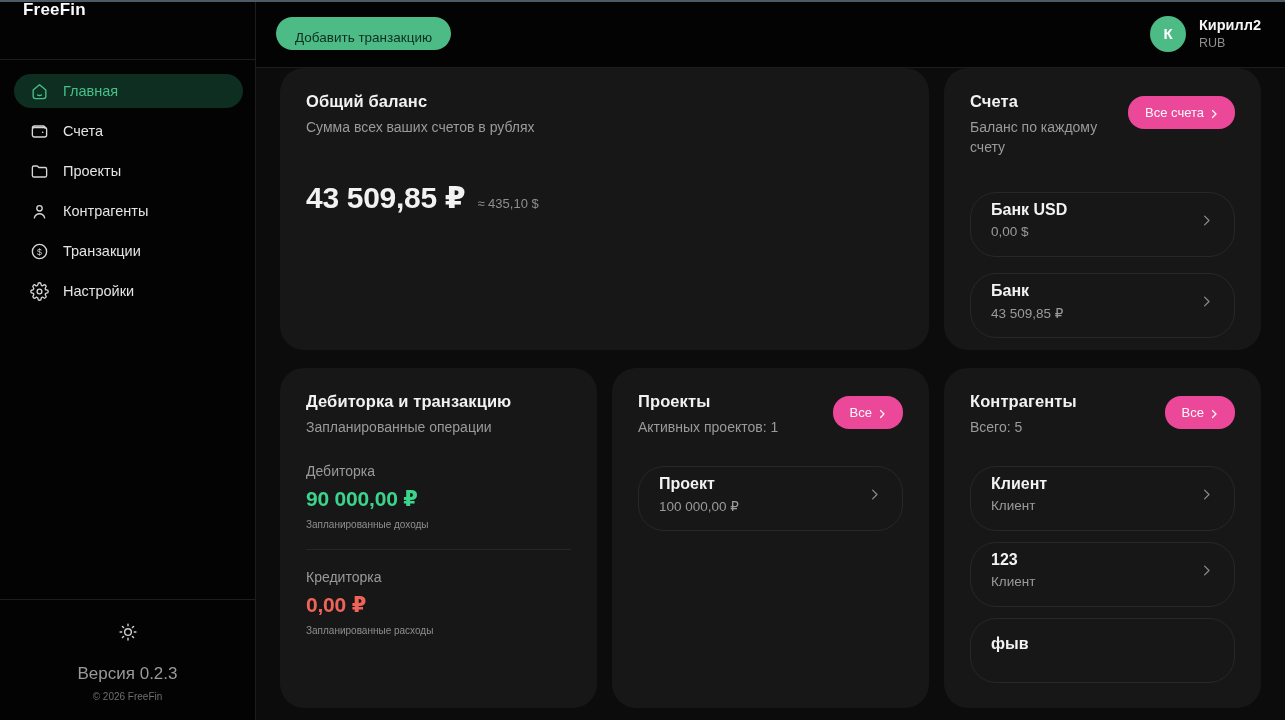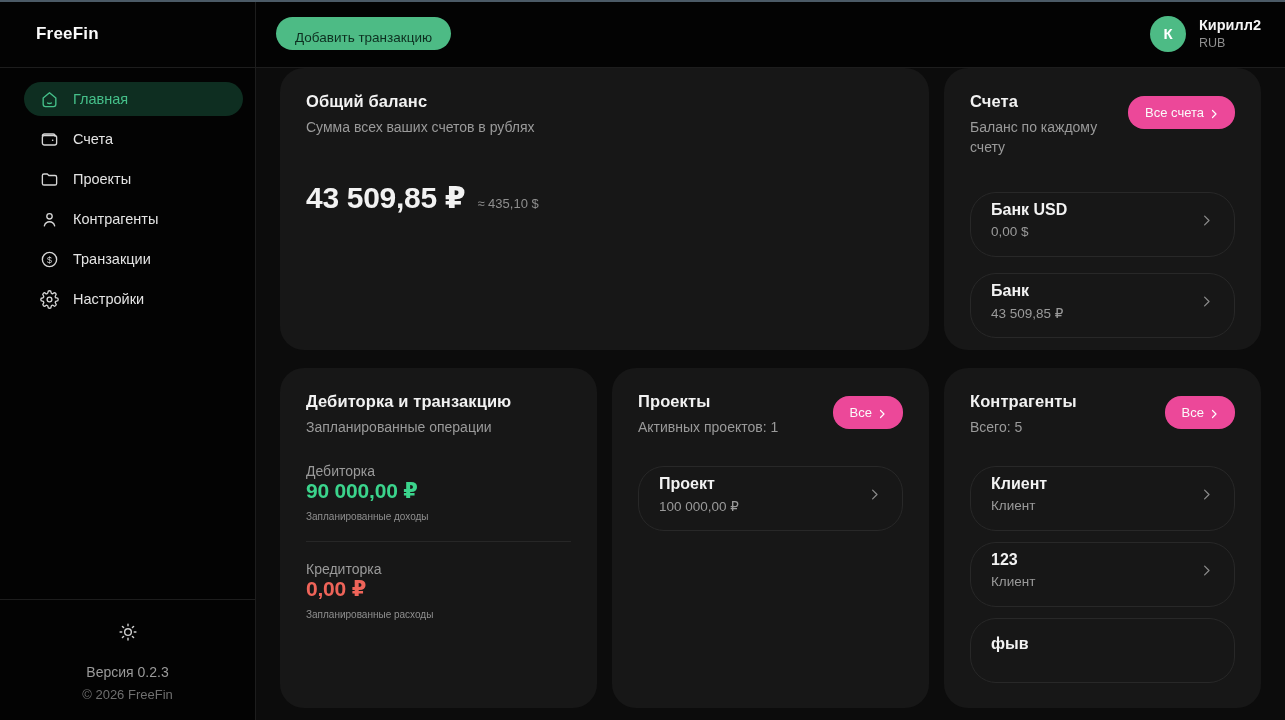--- a/index.html
+++ b/index.html
@@ -12,38 +12,38 @@
   .top-stripe { position:absolute; top:0; left:0; width:100%; height:2px; z-index:50; }
 
   .app { display:flex; width:100%; height:100%; }
 
   
   .sidebar {
     width:256px; min-width:256px; height:100%;
     background:#030303; border-right:1px solid #1d1d1d;
     position:relative; display:flex; flex-direction:column;
   }
-  .logo-row { height:68px; display:flex; align-items:center; padding:0 36px; border-bottom:1px solid #1d1d1d; }
+  .logo-row { height:60px; display:flex; align-items:flex-start; padding:0 23px; border-bottom:1px solid #1d1d1d; }
   .logo { font-size:17px; font-weight:700; letter-spacing:.2px; color:#fafafa; }
-  .nav { padding:14px 12px 0 24px; display:flex; flex-direction:column; gap:6px; }
+  .nav { padding:14px 12px 0 14px; display:flex; flex-direction:column; gap:6px; }
   .nav-item {
     display:flex; align-items:center; gap:14px;
     height:34px; padding:0 16px; border-radius:17px;
     color:#e4e4e4; font-size:14.5px; cursor:pointer;
   }
   .nav-item .nicon { width:19px; height:19px; display:flex; align-items:center; justify-content:center; color:#d6d6d6; }
   .nav-item.active { background:#0e2e21; color:#45c08a; }
   .nav-item.active .nicon { color:#45c08a; }
   .sidebar-footer {
     position:absolute; bottom:0; left:0; width:100%;
     border-top:1px solid #1d1d1d; padding:22px 0 18px 0; text-align:center;
   }
   .theme-toggle { display:inline-flex; color:#cfcfcf; cursor:pointer; margin-bottom:22px; }
-  .version { font-size:14px; color:#9a9a9a; margin-bottom:7px; }
-  .copyright { font-size:13px; color:#6f6f6f; }
+  .version { font-size:17px; color:#9a9a9a; margin-bottom:7px; }
+  .copyright { font-size:10px; color:#6f6f6f; }
 
   
   .right { flex:1; display:flex; flex-direction:column; height:100%; }
   .topbar {
     height:68px; min-height:68px; background:#030303; border-bottom:1px solid #1d1d1d;
     display:flex; align-items:center; justify-content:space-between; padding:0 24px 0 20px;
   }
   .add-btn {
     border:none; border-radius:17px; height:33px; padding:13px 19px;
     font-family:inherit; font-size:13.5px; font-weight:500; cursor:pointer;
@@ -91,21 +91,21 @@
     border:1px solid #282828; border-radius:26px;
     padding:4px 20px 12px 20px;
     display:flex; justify-content:space-between; align-items:center;
     cursor:pointer; min-height:65px;
   }
   .li-name { font-size:16px; font-weight:600; }
   .li-sub { font-size:13.5px; color:#9a9a9a; margin-top:5px; }
   .li-chev { color:#8a8a8a; display:flex; }
 
   .sec-label { font-size:14px; color:#9a9a9a; margin-top:25px; }
-  .sec-value { font-size:21px; font-weight:700; letter-spacing:-.2px; }
+  .sec-value { font-size:21px; font-weight:700; margin-top:8px; letter-spacing:-.2px; }
   .sec-cap { font-size:10px; color:#8f8f8f; margin-top:8px; }
   .divider { border-top:1px solid #272727; margin:19px 0 0 0; }
   svg { display:block; }
 </style>
 </head>
 <body>
 
 <div class="top-stripe" style="background: rgb(75, 90, 102);"></div>
 
 <div class="app">

